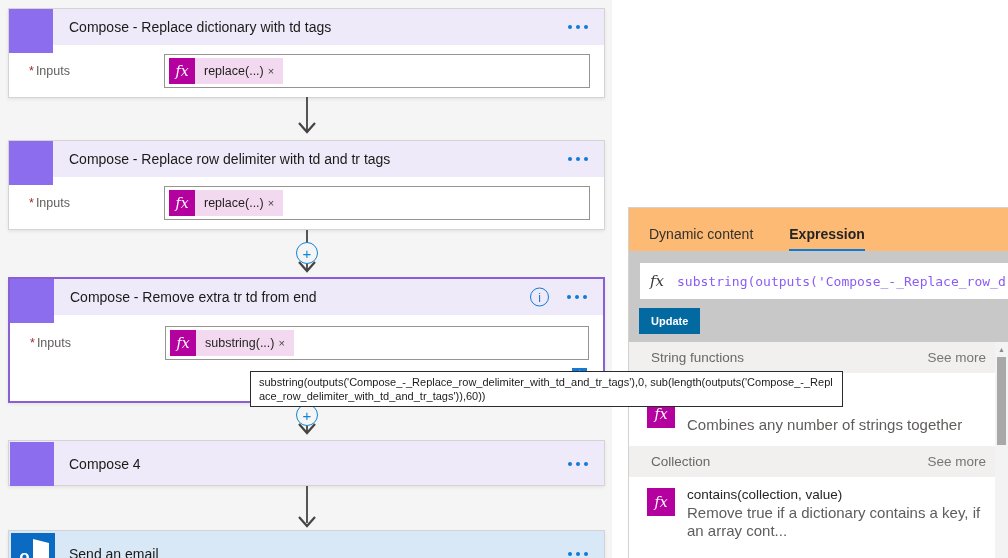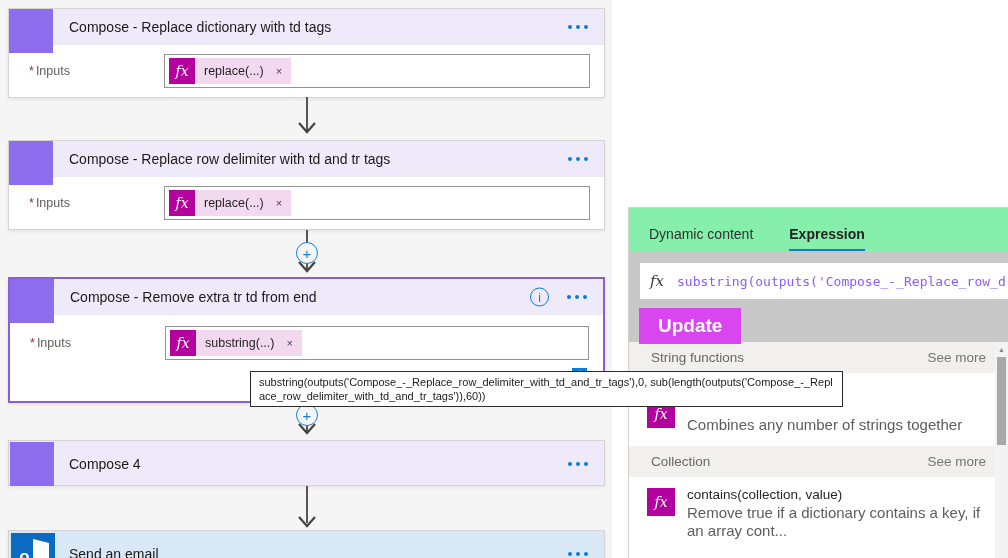--- a/index.html
+++ b/index.html
@@ -17,21 +17,21 @@
   .info-badge{position:absolute;right:54px;top:50%;transform:translateY(-50%);width:19px;height:19px;
     border:1.6px solid #0f7bd7;border-radius:50%;color:#0f7bd7;font-size:12px;display:flex;
     align-items:center;justify-content:center;box-sizing:border-box;}
   .card-body{display:flex;align-items:center;height:52px;}
   .inputs-label{width:155px;padding-left:20px;box-sizing:border-box;font-size:12.5px;color:#605e5c;}
   .req{color:#a4262c;margin-right:2px;}
   .input-box{flex:1;margin-right:14px;height:34px;border:1px solid #969491;background:#fff;
     display:flex;align-items:center;padding:0 4px;box-sizing:border-box;}
   .fx-badge{width:26px;height:26px;background:#b4009e;color:#fff;display:flex;align-items:center;
     justify-content:center;font-family:"DejaVu Serif",serif;font-style:italic;font-size:14px;flex:0 0 auto;}
-  .token-pill{height:26px;background:#f2d9ef;display:flex;align-items:center;gap:12px;
+  .token-pill{height:26px;background:#f2d9ef;display:flex;align-items:center;gap:4px;
     padding:0 9px;font-size:12.5px;color:#201f1e;}
   .token-x{font-size:11px;color:#464543;}
   .selected{border:2px solid #8a5ed5;}
   .add-dynamic{display:flex;justify-content:flex-end;align-items:center;gap:6px;
     padding-right:16px;margin-top:3px;}
   .add-dynamic-label{font-size:12.5px;color:#1374d6;}
   .collapsed{background:#efeaf9;height:46px;}
   .collapsed .card-icon{left:1px;top:1px;}
   .email-card{background:#d8e8f6;height:46px;}
   .outlook-icon{position:absolute;left:2px;top:2px;width:44px;height:44px;background:#0b6bc2;z-index:3;}
@@ -43,30 +43,30 @@
     justify-content:center;font-size:15px;line-height:1;z-index:4;box-sizing:border-box;cursor:pointer;}
 
   
   .expr-tooltip{position:absolute;left:250px;top:371px;width:593px;background:#fff;
     border:1px solid #2b2b2b;box-sizing:border-box;padding:3px 8px;font-size:11px;line-height:14px;
     color:#1c1c1c;word-break:break-all;z-index:50;}
 
   
   .panel{position:absolute;left:628px;top:207px;width:380px;height:351px;background:#fff;
     border:1px solid #d4d2d0;border-right:none;border-bottom:none;z-index:10;box-sizing:border-box;}
-  .tabs{height:43px;display:flex;align-items:flex-end;gap:36px;padding-left:20px;background:#86efac;box-sizing:border-box;}
+  .tabs{height:43px;display:flex;align-items:flex-end;gap:36px;padding-left:20px;background:#fdba74;box-sizing:border-box;}
   .tab{font-size:14px;color:#33312f;padding-bottom:9px;cursor:pointer;}
   .tab.active{font-weight:700;color:#252423;padding-bottom:7px;border-bottom:2px solid #0f7bd7;}
   .expr-area{background:#c8c8c8;height:91px;box-sizing:border-box;padding:12px 0 0 11px;}
   .fx-input{background:#fff;height:36px;display:flex;align-items:center;gap:13px;padding:0 10px;
     overflow:hidden;white-space:nowrap;}
   .fx-glyph{font-family:"DejaVu Serif",serif;font-style:italic;font-size:15px;color:#3b3a39;flex:0 0 auto;}
   .expr-text{font-family:"DejaVu Sans Mono",monospace;font-size:13px;color:#8b5cf6;}
-  .update-btn{margin-top:9px;margin-left:-1px;background:#d946ef;color:#fff;border:none;
-    font-family:"Liberation Sans",sans-serif;font-size:19px;font-weight:700;padding:7px 19px;cursor:pointer;}
+  .update-btn{margin-top:9px;margin-left:-1px;background:#0369a1;color:#fff;border:none;
+    font-family:"Liberation Sans",sans-serif;font-size:11px;font-weight:700;padding:7px 12px;cursor:pointer;}
   .func-list{background:#fff;}
   .section-header{height:31px;background:#f1f0ef;display:flex;align-items:center;
     justify-content:space-between;padding:0 22px;}
   .section-title{font-size:13.5px;color:#6a6865;text-align:center;}
   .see-more{font-size:13.5px;color:#777572;cursor:pointer;}
   .func-row{display:flex;gap:12px;padding:8px 22px 12px 18px;background:#fff;align-items:flex-start;}
   .func-fx{width:28px;height:28px;background:#b4009e;color:#fff;display:flex;align-items:center;
     justify-content:center;font-family:"DejaVu Serif",serif;font-style:italic;font-size:14px;
     flex:0 0 auto;margin-top:3px;}
   .func-name{font-size:13.5px;font-weight:400;color:#262523;line-height:19px;min-height:19px;}

